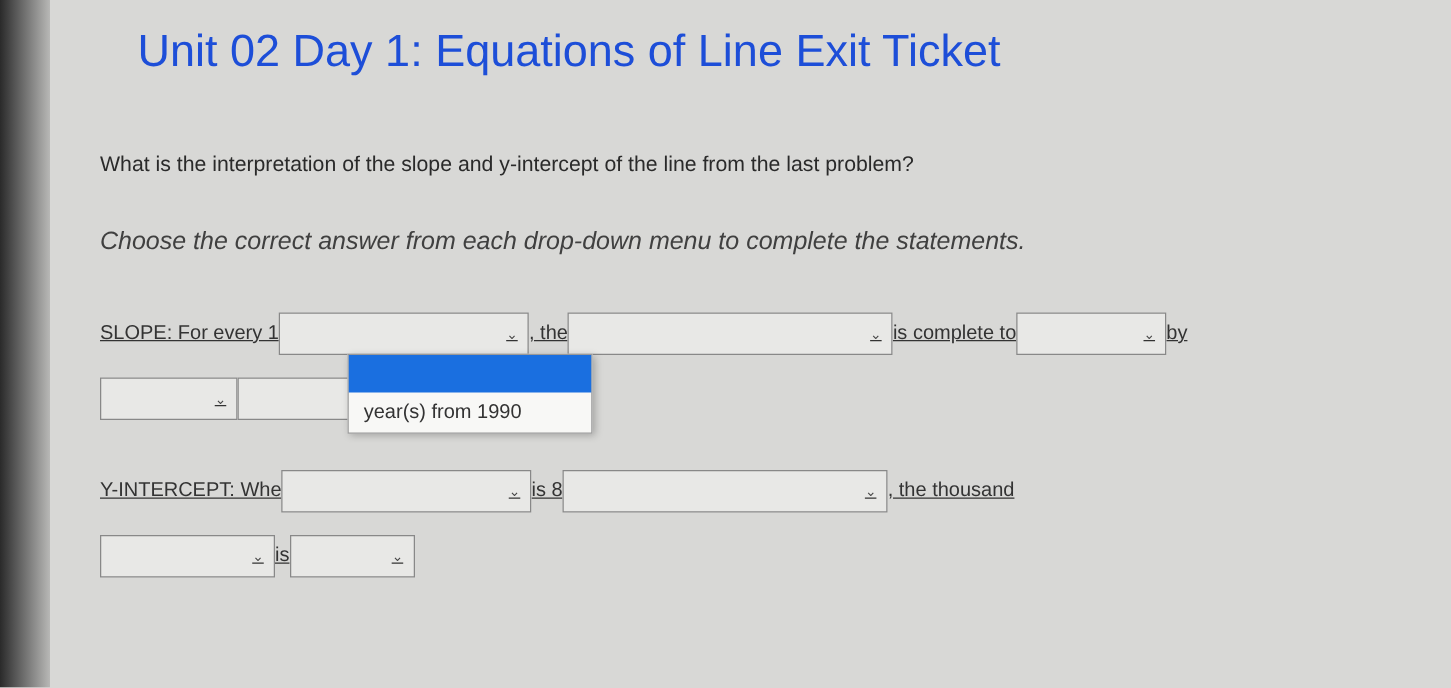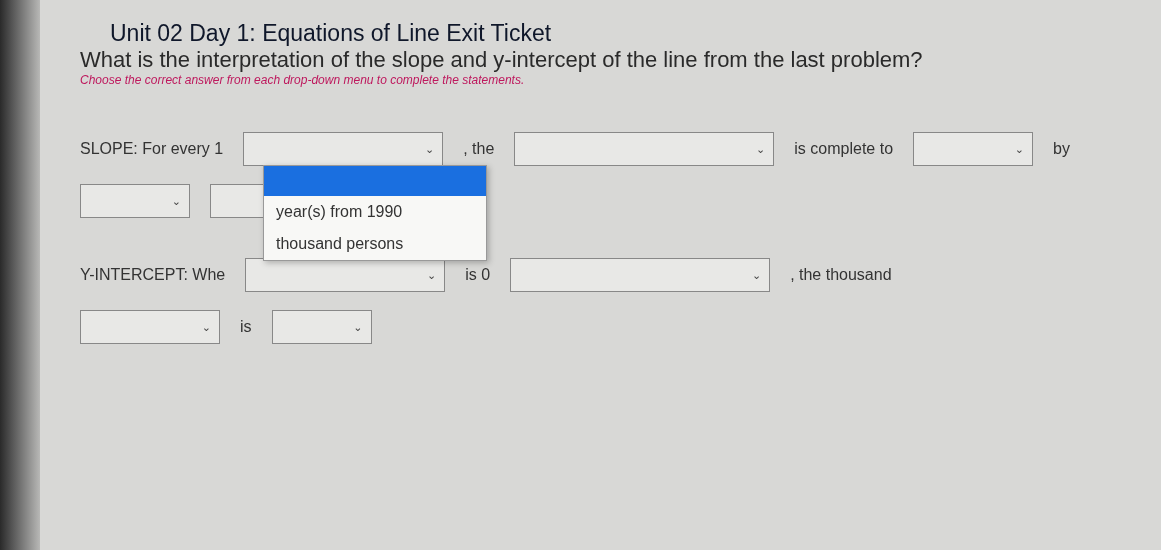--- a/index.html
+++ b/index.html
@@ -20,44 +20,47 @@
     body::before {
       content: '';
       position: absolute;
       left: 0;
       top: 0;
       bottom: 0;
       width: 40px;
       background: linear-gradient(90deg, #2a2a2a 0%, #555 30%, #b8b8b6 100%);
     }
     .title {
-      font-size: 23px;
+      font-size: 36px;
       font-weight: 400;
-      color: #0f172a;
+      color: #1d4ed8;
+      margin-bottom: 60px;
       padding-left: 30px;
     }
     .question {
-      font-size: 22px;
+      font-size: 17px;
       color: #2a2a2a;
+      margin-bottom: 40px;
     }
     .instruction {
-      font-size: 12px;
+      font-size: 20px;
       font-style: italic;
-      color: #be185d;
+      color: #404040;
       margin-bottom: 45px;
     }
     .row {
       display: flex;
       align-items: center;
       flex-wrap: wrap;
-      gap: 20px;
+      gap: 0;
       margin-bottom: 18px;
       font-size: 16px;
       color: #333;
       position: relative;
+      text-decoration: underline;
     }
     .label {
       white-space: nowrap;
     }
     .select-box {
       border: 1px solid #888;
       background: #e8e8e6;
       height: 34px;
       display: inline-flex;
       align-items: center;
@@ -72,22 +75,22 @@
     .select-box.w130 { width: 140px; }
     .select-box.w90  { width: 100px; }
     .select-box.small { width: 110px; }
     .chevron {
       font-size: 11px;
       color: #444;
     }
     .dropdown-popup {
       position: absolute;
       top: 33px;
-      left: 183px;
-      width: 224px;
+      left: 198px;
+      width: 196px;
       background: #f8f8f6;
       border: 1px solid #999;
       box-shadow: 2px 2px 6px rgba(0,0,0,0.25);
       z-index: 10;
     }
     .dropdown-option {
       padding: 7px 12px;
       font-size: 16px;
       color: #333;
       cursor: pointer;
@@ -133,37 +136,36 @@
   </span>
   <span class="label">is complete to</span>
   <span class="select-box w110">
     <span class="chevron">⌄</span>
   </span>
   <span class="label">by</span>
 
   <div class="dropdown-popup">
     <div class="dropdown-option highlighted blank"></div>
     <div class="dropdown-option">year(s) from 1990</div>
-    <div class="dropdown-option">thousand persons</div>
   </div>
 </div>
 
 <div class="row row2">
   <span class="select-box small">
     <span class="chevron">⌄</span>
   </span>
   <span class="input-box"></span>
 </div>
 
 <div class="row yint-row">
   <span class="label">Y-INTERCEPT: Whe</span>
   <span class="select-box w180">
     <span class="chevron">⌄</span>
   </span>
-  <span class="label">is 0</span>
+  <span class="label">is 8</span>
   <span class="select-box w220">
     <span class="chevron">⌄</span>
   </span>
   <span class="label">, the thousand</span>
 </div>
 
 <div class="row">
   <span class="select-box w130">
     <span class="chevron">⌄</span>
   </span>

